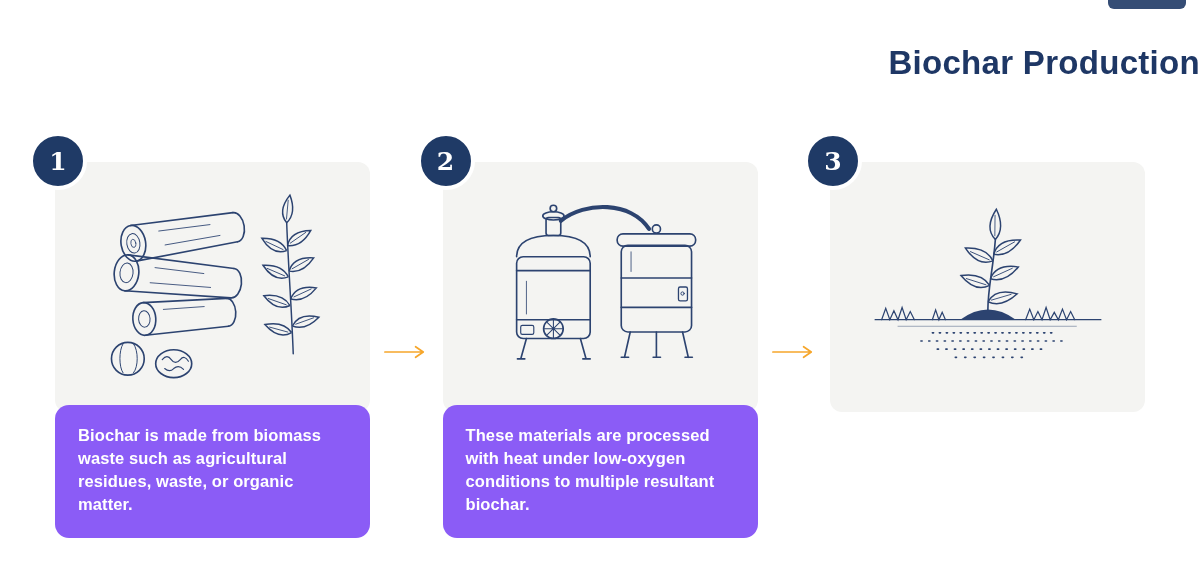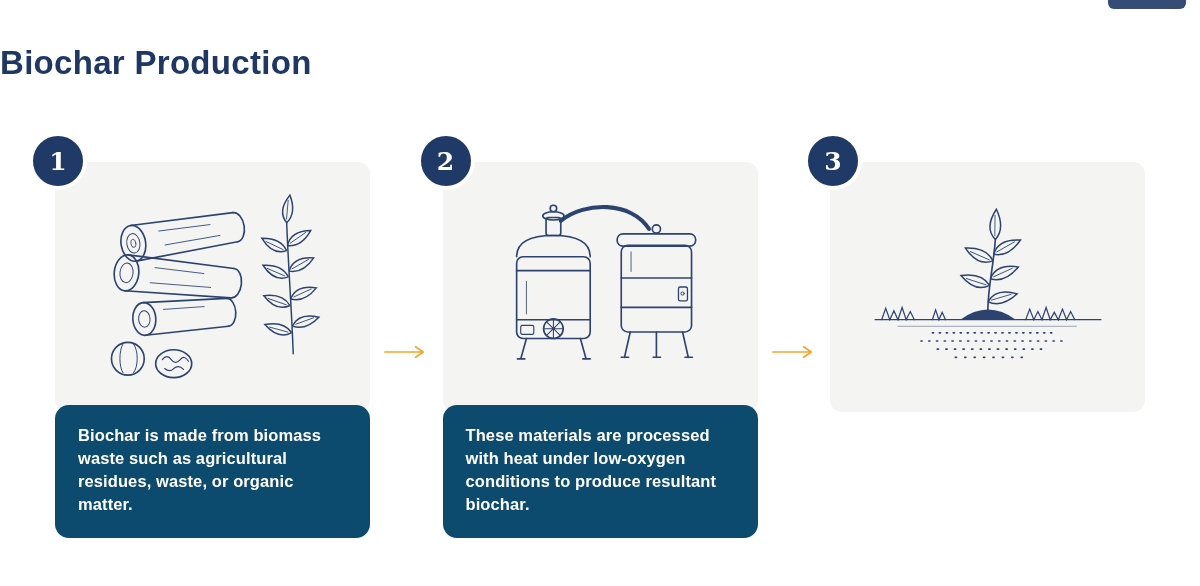--- a/index.html
+++ b/index.html
@@ -11,22 +11,22 @@
     overflow: hidden;
   }
   .corner-mark {
     position: absolute; top: 0; right: 14px;
     width: 78px; height: 9px;
     background: #1F3A66;
     border-radius: 0 0 6px 6px;
     opacity: .9;
   }
   .title {
-    text-align: left;
-    margin: 44px 0 0 0;
+    text-align: right;
+    margin: 44px 0 0 12px;
     font-size: 33px;
     font-weight: bold;
     letter-spacing: .3px;
     color: #1E3765;
   }
   .steps-row {
     display: flex;
     align-items: flex-start;
     justify-content: space-between;
     padding: 0 55px;
@@ -39,21 +39,21 @@
   }
   .panel {
     background: #F4F4F2;
     border-radius: 12px;
     height: 250px;
     display: flex;
     align-items: center;
     justify-content: center;
   }
   .caption {
-    background: #0c4a6e;
+    background: #8b5cf6;
     border-radius: 14px;
     margin-top: -7px;
     position: relative;
     z-index: 1;
     padding: 19px 22px 22px 23px;
     box-sizing: border-box;
     min-height: 126px;
     color: #ffffff;
   }
   .caption p {
@@ -207,21 +207,21 @@
           <circle cx="261" cy="123" r="2" stroke-width="1.2"></circle>
 
           <path d="M197 170 L190 201 M261 170 L268 201 M229 170 V201 M186 201 h9 M264 201 h9 M225 201 h9"></path>
 
           <line x1="70" y1="108" x2="70" y2="148" stroke-width="1"></line>
           <line x1="198" y1="72" x2="198" y2="96" stroke-width="1"></line>
         </g>
       </svg>
     </div>
     <div class="caption">
-      <p>These materials are processed with heat under low-oxygen conditions to produce resultant biochar.</p>
+      <p>These materials are processed with heat under low-oxygen conditions to multiple resultant biochar.</p>
     </div>
   </section>
 
   <div class="arrow-wrap">
     <svg viewBox="0 0 48 16" width="46" height="16">
       <path d="M2 8 H42 M34 2.5 L42 8 L34 13.5" fill="none" stroke="#F6A62B" stroke-width="1.8" stroke-linecap="round" stroke-linejoin="round"></path>
     </svg>
   </div>
 
   <section class="step">

